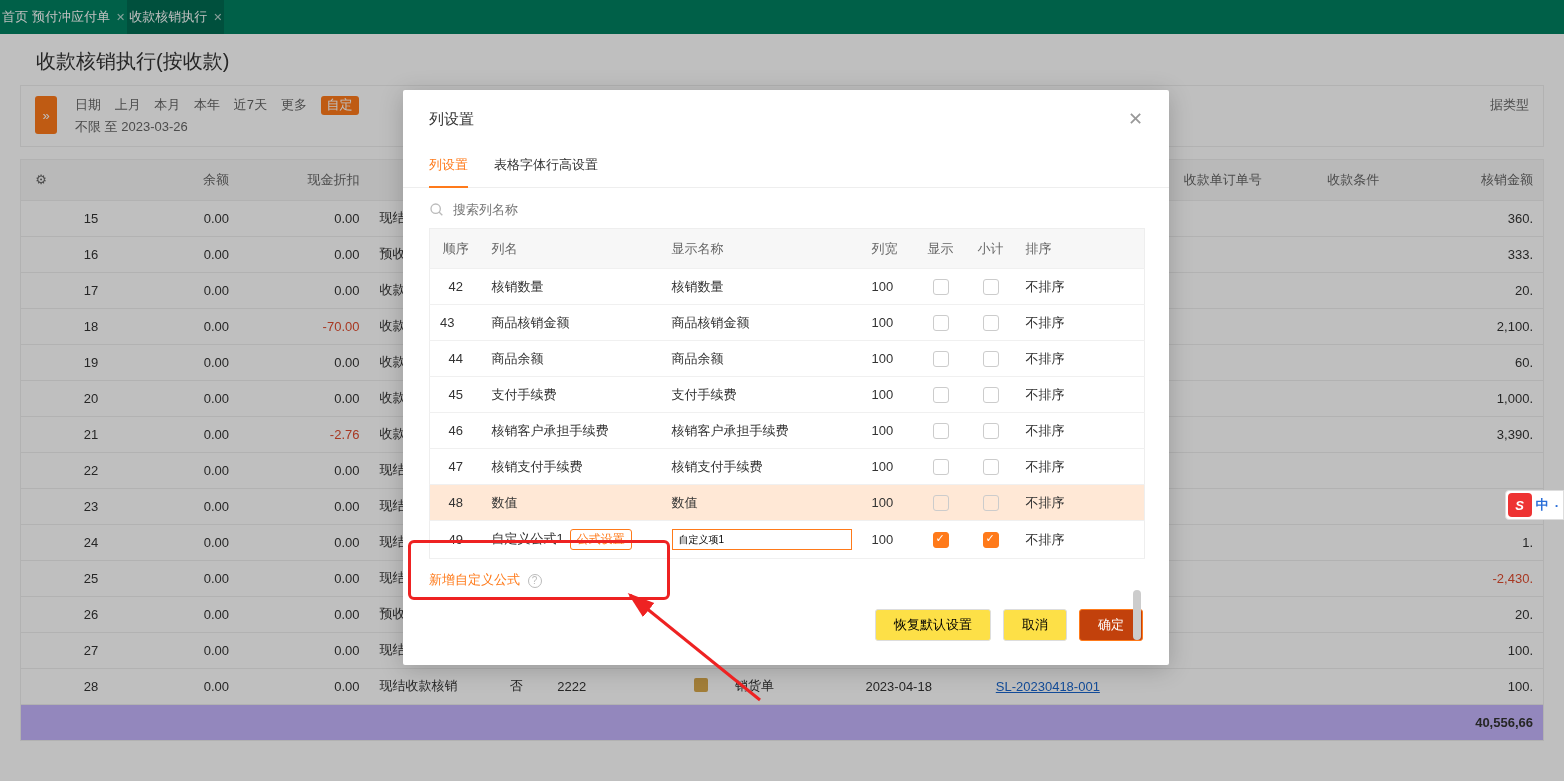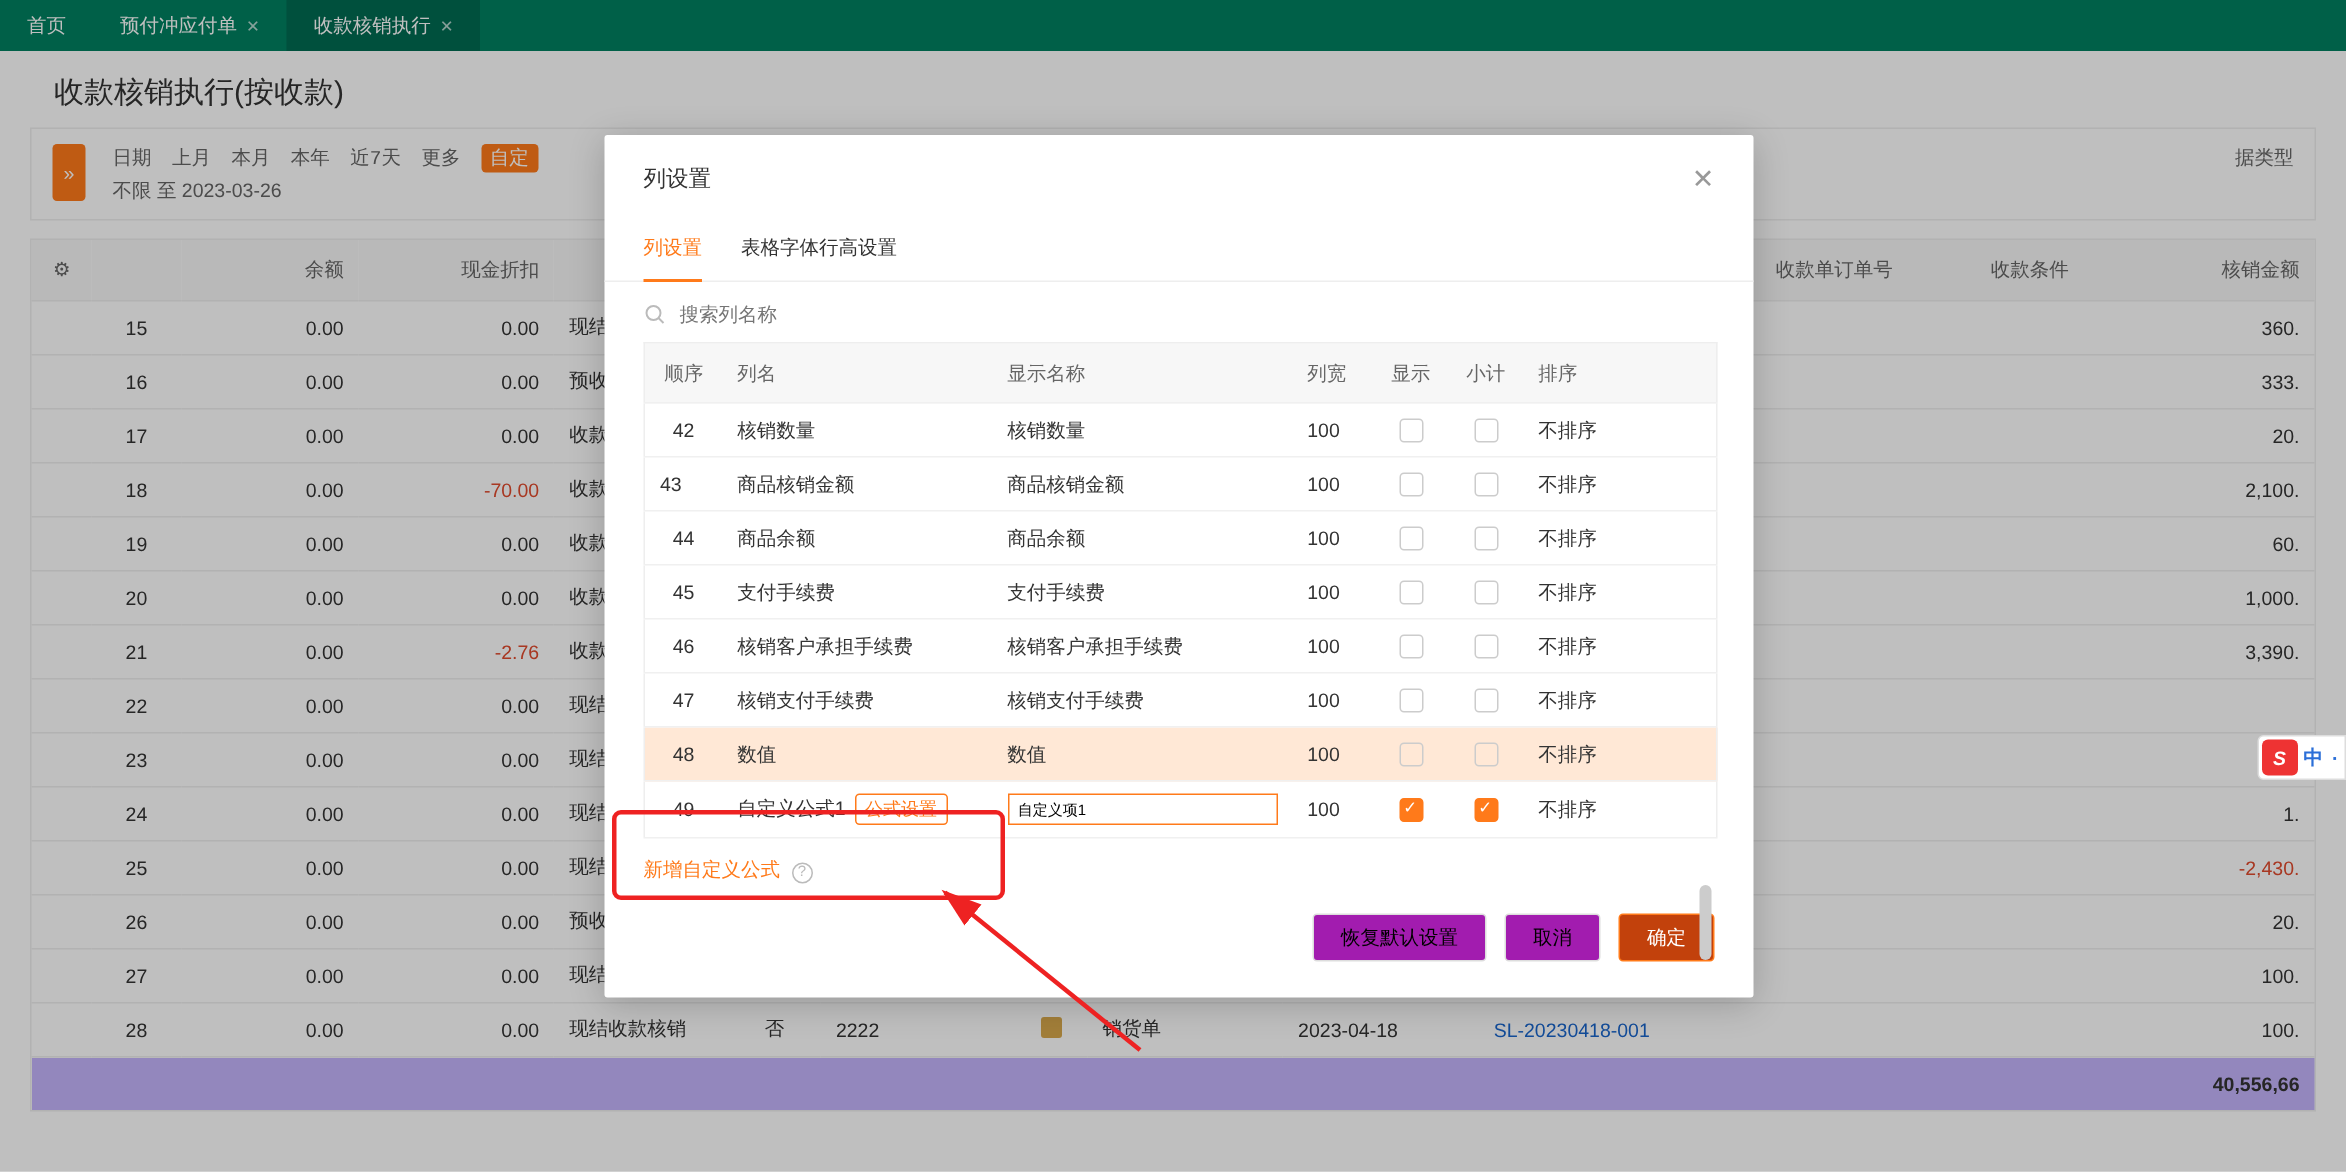--- a/index.html
+++ b/index.html
@@ -1,20 +1,20 @@
 <!DOCTYPE html>
 <html><head>
 <meta charset="utf-8">
 <style>
 * { margin:0; padding:0; box-sizing:border-box; font-family:"Microsoft YaHei","PingFang SC",sans-serif; }
 body { background:#fff; font-size:13px; color:#333; overflow:hidden; width:1564px; height:781px; position:relative; }
 
 
 .topbar { height:34px; background:#008060; display:flex; align-items:stretch; color:#fff; }
-.tab { padding:0 18px; display:flex; align-items:center; gap:6px; cursor:pointer; }
+.tab { padding:0 2px; display:flex; align-items:center; gap:6px; cursor:pointer; }
 .tab.home { background:#008060; }
 .tab.inactive { background:#008060; }
 .tab.active { background:#006b52; }
 .tab .x { opacity:.7; font-size:11px; }
 
 
 .page-head { padding:14px 20px 10px 36px; font-size:20px; color:#333; }
 
 
 .filter-wrap { margin:0 20px; border:1px solid #eee; padding:10px 14px; display:flex; align-items:flex-start; gap:18px; }
@@ -25,21 +25,21 @@
 .filter-sub { color:#666; margin-top:4px; }
 
 
 .tbl-wrap { margin:12px 20px 0 20px; border:1px solid #eee; }
 .tbl { width:100%; border-collapse:collapse; table-layout:fixed; }
 .tbl th, .tbl td { border-bottom:1px solid #eee; padding:8px 10px; font-size:13px; white-space:nowrap; overflow:hidden; text-overflow:ellipsis; }
 .tbl th { background:#f7f7f7; color:#666; font-weight:normal; height:40px; }
 .tbl td { height:36px; }
 .num { text-align:right; }
 .ctr { text-align:center; }
-.lnk { color:#1a66cc; cursor:pointer; }
+.lnk { color:#1a66cc; text-decoration:underline; cursor:pointer; }
 .neg { color:#e04b2e; }
 .gear { width:34px; text-align:center; color:#999; }
 .total-row { background:#c4b5fd; font-weight:bold; }
 .total-row td { border-bottom:none; }
 .picon { display:inline-block; width:14px; height:14px; background:#d9a94d; border-radius:2px; }
 
 
 .dim { position:absolute; inset:0; background:rgba(0,0,0,.25); }
 
 
@@ -64,21 +64,21 @@
 .cb.on::after { content:"✓"; color:#fff; font-size:11px; position:absolute; left:2px; top:-1px; }
 .fset-btn { display:inline-block; border:1px solid #ff7a1a; color:#ff7a1a; padding:1px 6px; border-radius:3px; font-size:12px; margin-left:6px; cursor:pointer; }
 .dispname-in { border:1px solid #ff7a1a; padding:4px 6px; width:180px; font-size:10px; }
 .scroll-thumb { position:absolute; right:28px; top:500px; width:8px; height:50px; background:#ccc; border-radius:4px; }
 
 .addlink { padding:12px 26px 0 26px; }
 .addlink a { color:#ff7a1a; cursor:pointer; text-decoration:none; }
 .addlink .q { display:inline-block; width:14px; height:14px; border:1px solid #bbb; border-radius:50%; font-size:10px; color:#bbb; text-align:center; line-height:12px; margin-left:4px; }
 
 .modal-foot { display:flex; justify-content:flex-end; gap:12px; padding:20px 26px 24px 26px; }
-.btn { padding:6px 18px; border-radius:3px; border:1px solid #ddd; background:#a21caf; cursor:pointer; font-size:13px; }
+.btn { padding:6px 18px; border-radius:3px; border:1px solid #ddd; background:#fde047; cursor:pointer; font-size:13px; }
 .btn.pri { background:#c2410c; border-color:#ff7a1a; color:#fff; }
 
 
 .annot-box { position:absolute; left:408px; top:540px; width:262px; height:60px; border:3px solid #e22; border-radius:6px; pointer-events:none; }
 .annot-arrow { position:absolute; left:620px; top:590px; pointer-events:none; }
 
 
 .ime { position:absolute; right:0; top:490px; display:flex; align-items:center; background:#fff; border:1px solid #ddd; border-radius:4px 0 0 4px; padding:2px 4px 2px 2px; gap:4px; }
 .ime .s { width:24px; height:24px; background:#e33; border-radius:4px; color:#fff; font-weight:bold; font-style:italic; display:flex; align-items:center; justify-content:center; }
 .ime .t { color:#2b6fd8; font-weight:bold; }

